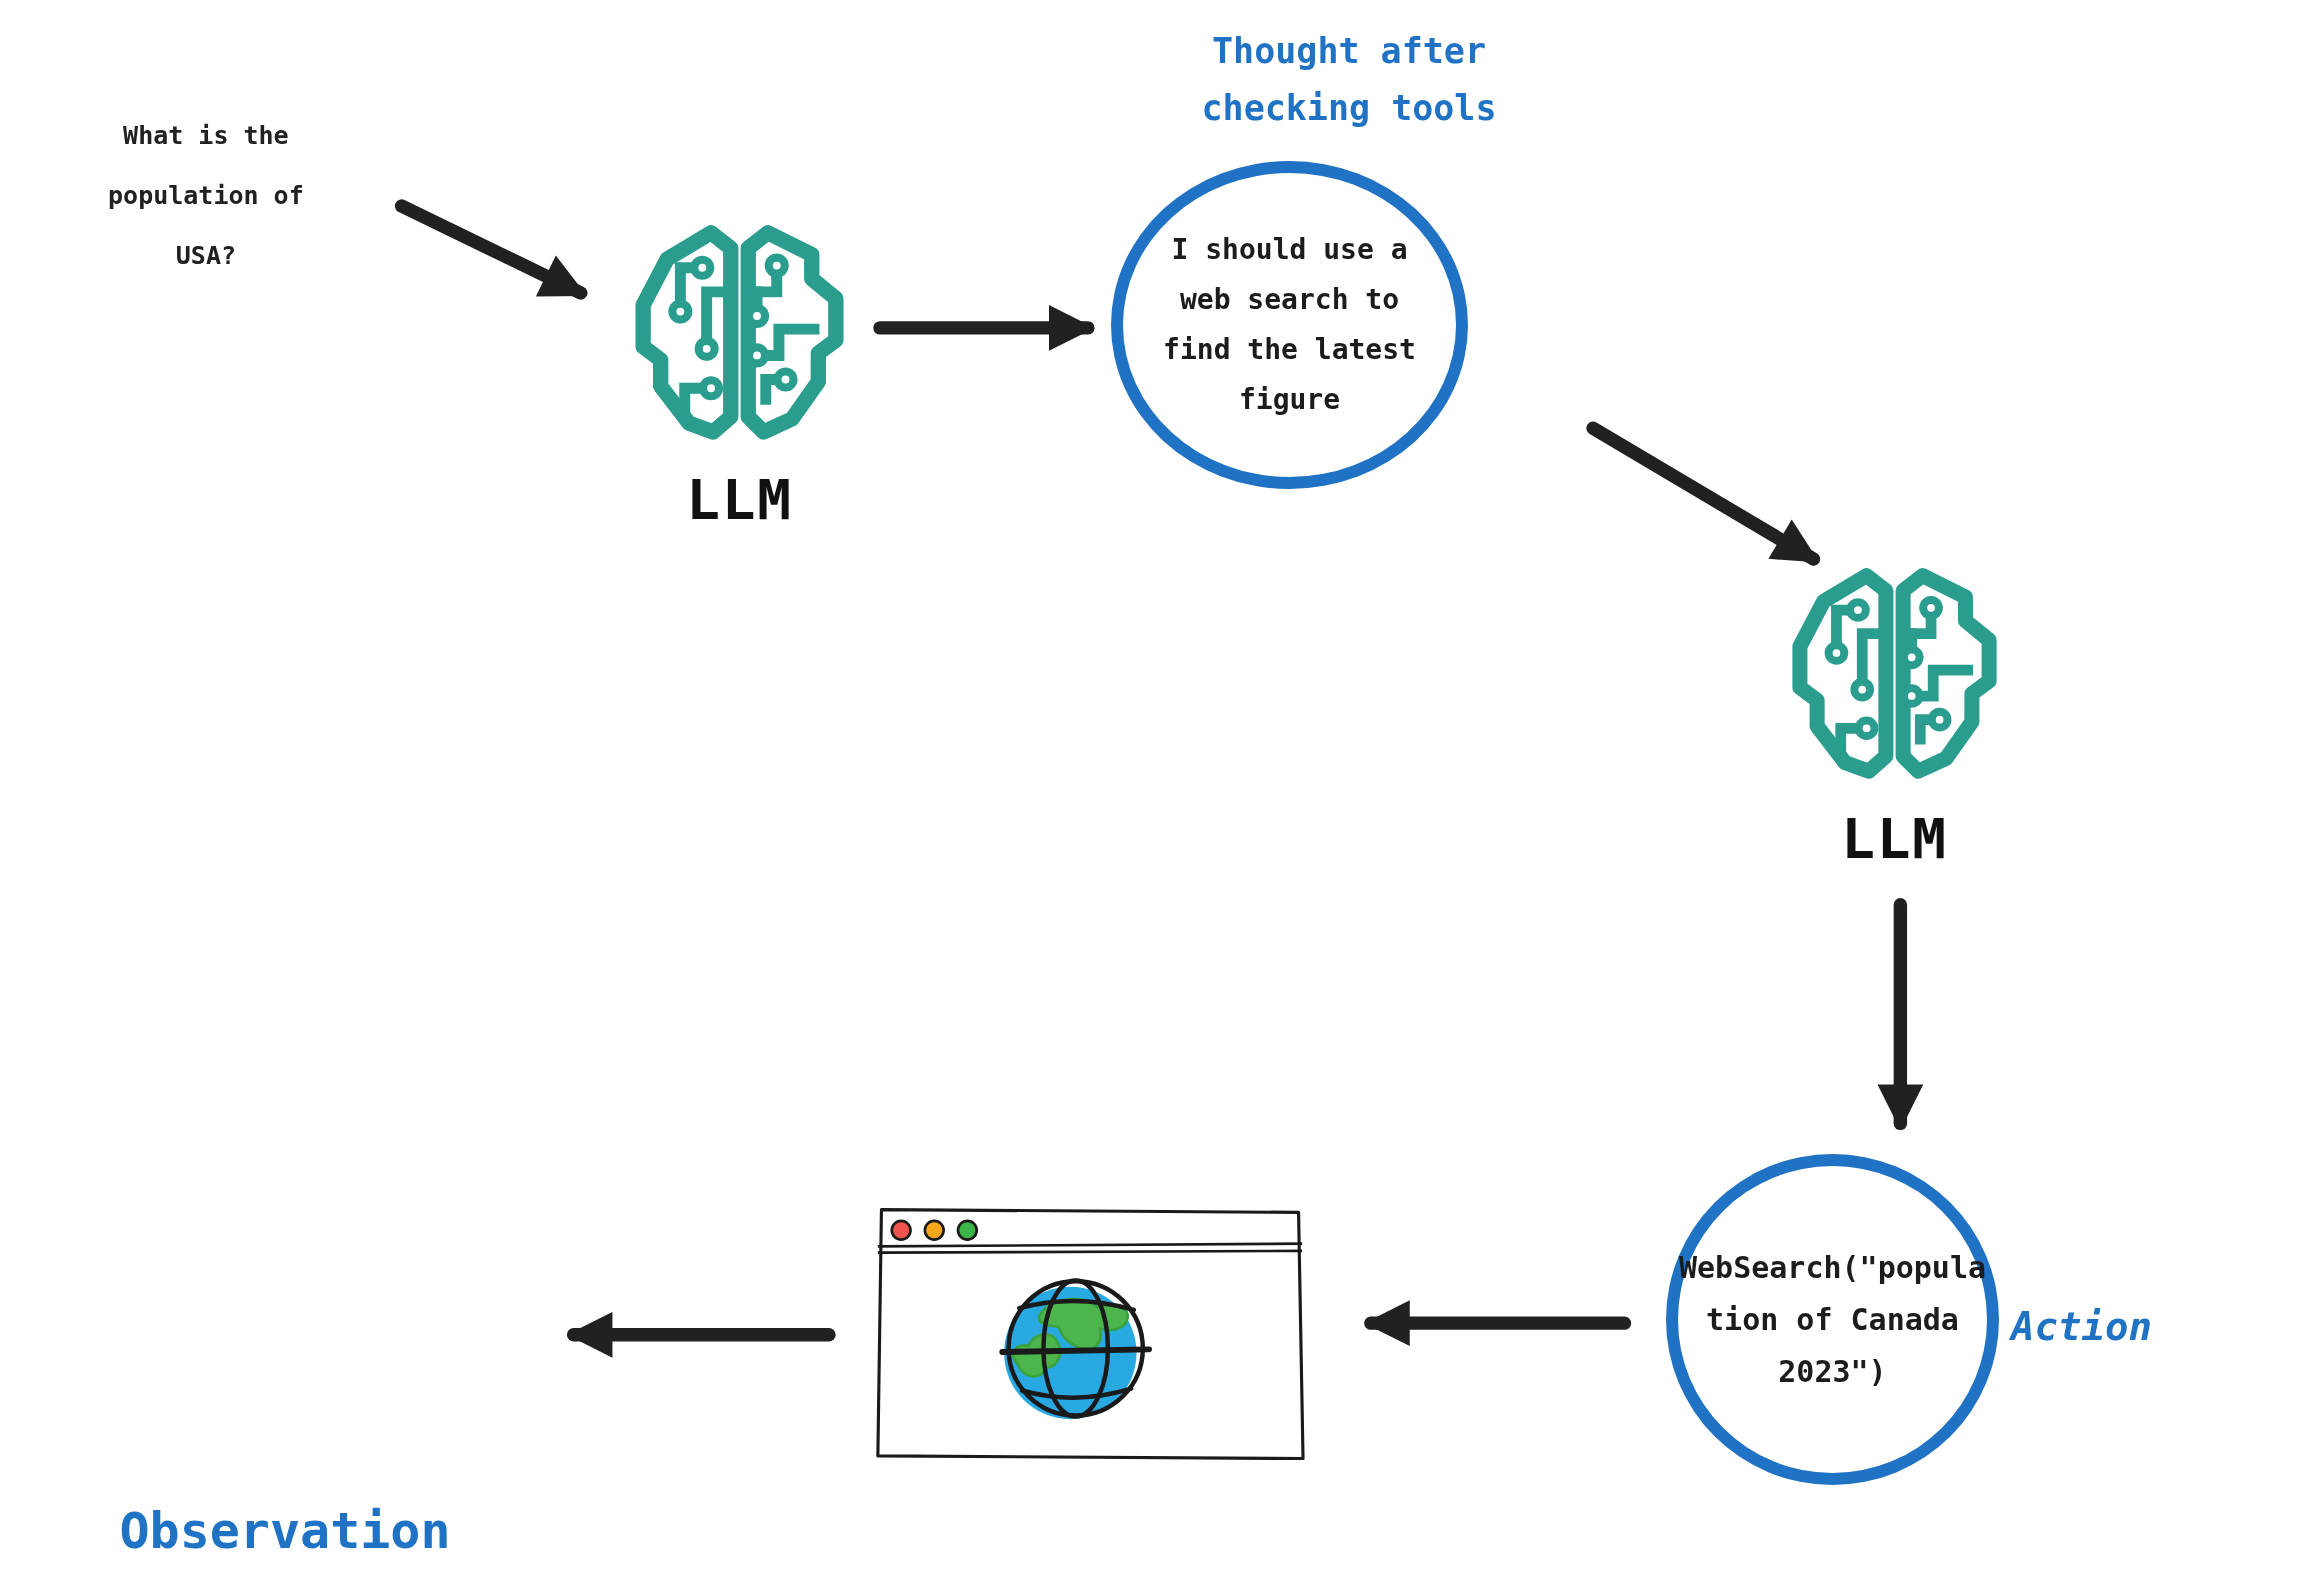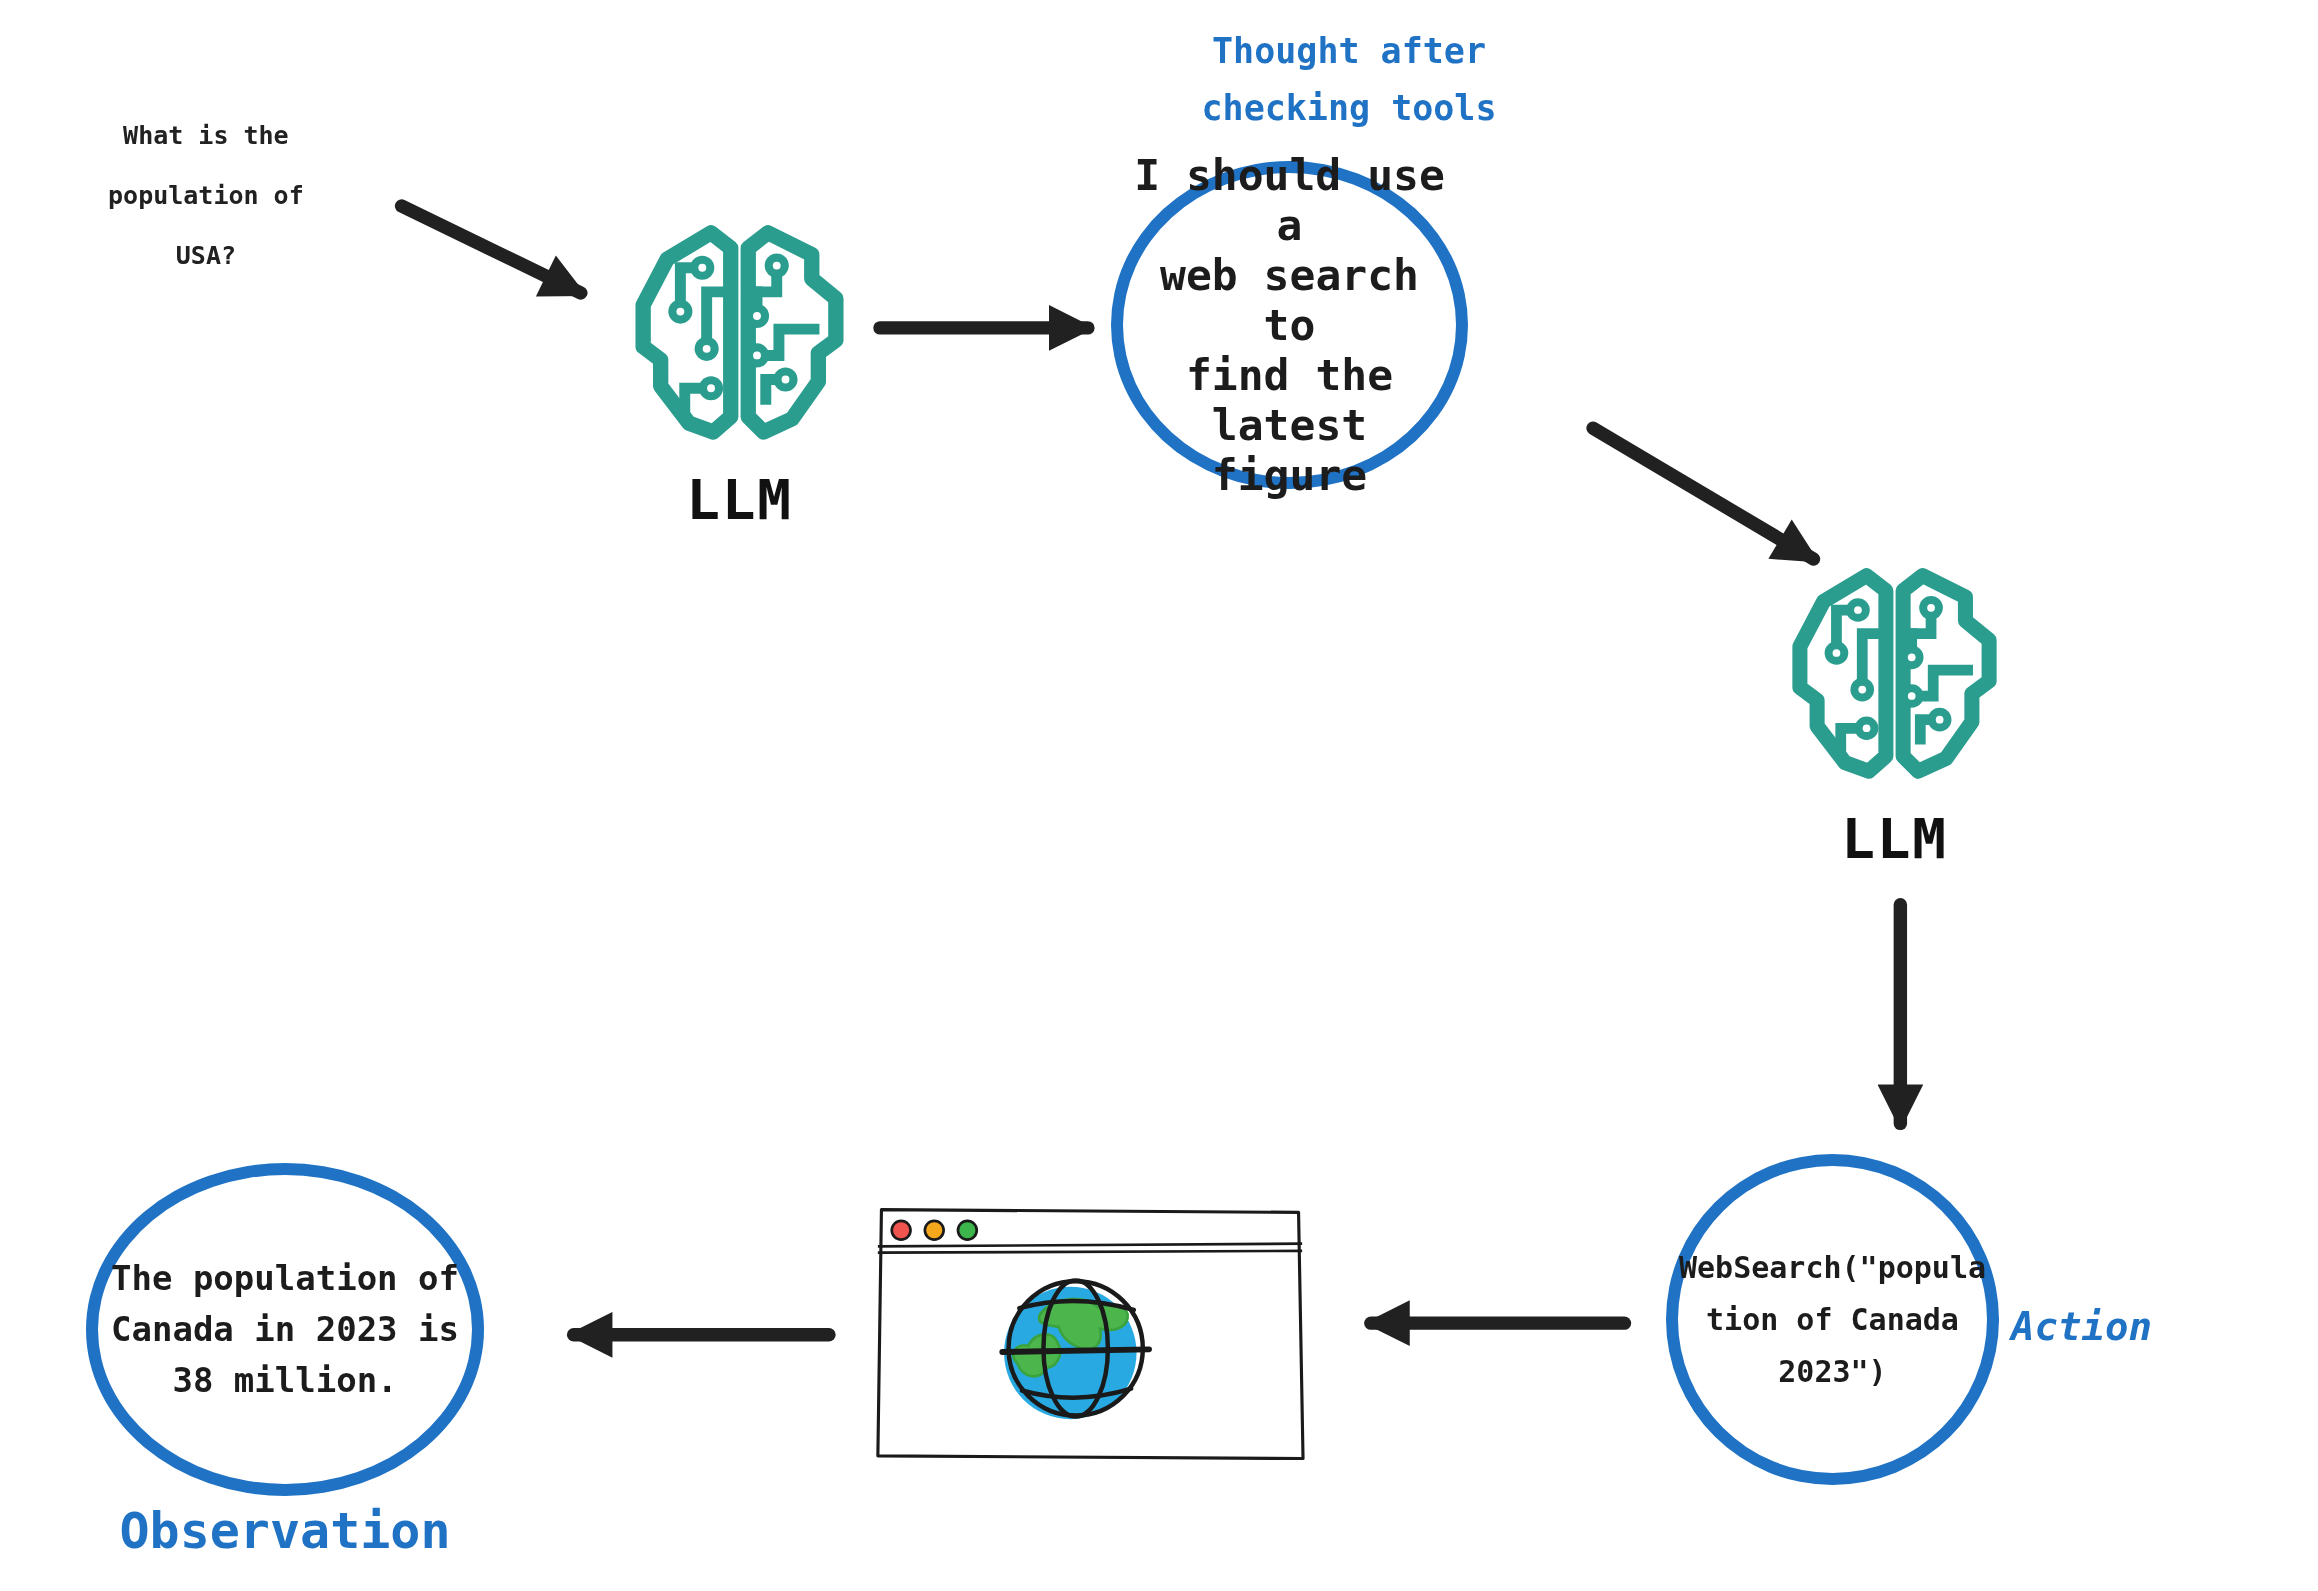--- a/index.html
+++ b/index.html
@@ -37,21 +37,21 @@
 
   
   .bubble{
     border:12.5px solid var(--accent_blue);border-radius:50%;
     display:flex;align-items:center;justify-content:center;text-align:center;
     box-sizing:border-box;background:#fff;
   }
   .bubble .txt{font-weight:bold;color:#1c1c1c;}
   .bubble .txt span{display:block;}
   .t-thought{left:1111px;top:161px;width:357px;height:328px;}
-  .t-thought .txt{font-size:43px;line-height:50px;}
+  .t-thought .txt{font-size:28px;line-height:50px;}
   .t-action{left:1666px;top:1154px;width:333px;height:331px;}
   .t-action .txt{font-size:30px;line-height:52px;}
   .t-obs{left:86px;top:1163px;width:398px;height:333px;}
   .t-obs .txt{font-size:34px;line-height:51px;}
 
   
   .blue-label{color:var(--accent_blue);font-weight:bold;}
   .thought-heading{left:1152px;top:23px;width:394px;text-align:center;font-size:35px;line-height:57px;}
   .action-heading{left:2011px;top:1304px;font-size:39px;font-style:italic;}
   .obs-heading{left:106px;top:1502px;width:358px;text-align:center;font-size:50px;}
@@ -198,23 +198,16 @@
       <path class="land" d="M185,120 C200,100 235,98 250,112 C268,106 285,112 283,124 C281,136 265,140 252,136 C256,152 246,162 232,158 C218,154 210,146 206,134 C196,132 180,132 185,120 Z"></path>
       <path class="land" d="M160,175 C150,165 158,152 172,155 C180,140 198,138 204,150 C212,162 206,178 192,180 C186,194 166,192 160,175 Z"></path>
       <circle class="grid" cx="225" cy="158" r="75"></circle>
       <ellipse class="grid" cx="225" cy="158" rx="36" ry="76"></ellipse>
       <path class="grid equator" d="M143,162 L307,159"></path>
       <path class="grid" d="M162,113 Q225,96 290,115"></path>
       <path class="grid" d="M165,205 Q225,222 287,203"></path>
     </g>
   </svg>
 
-  <div class="abs bubble t-obs">
-    <div class="txt">
-      <span>The population of</span>
-      <span>Canada in 2023 is</span>
-      <span>38 million.</span>
-    </div>
-  </div>
   <div class="abs blue-label obs-heading">Observation</div>
 
 </div>
 
 
 </body></html>

